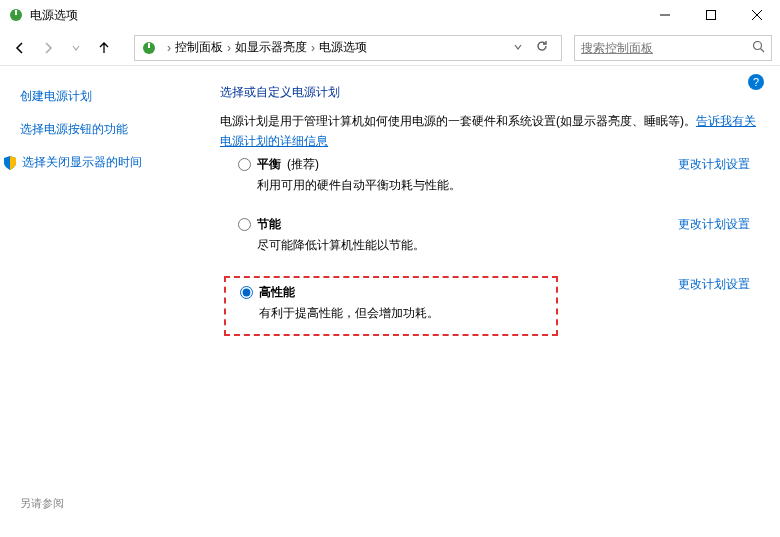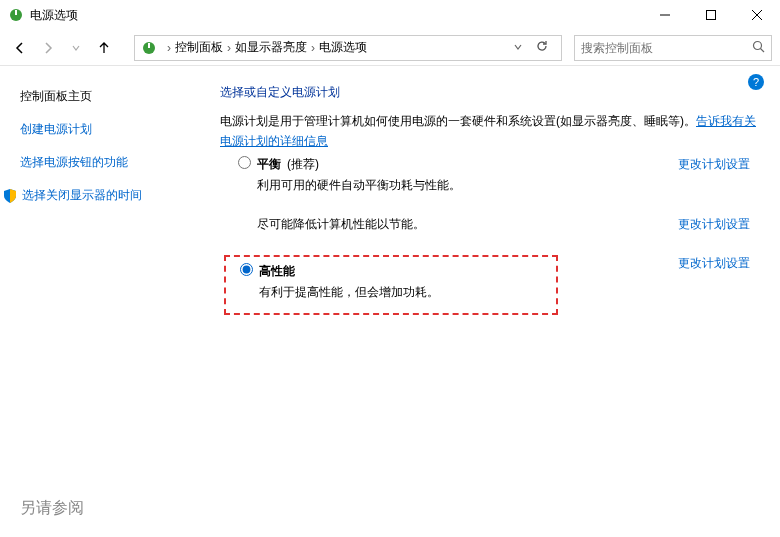--- a/index.html
+++ b/index.html
@@ -15,41 +15,41 @@
   .toolbar { height: 36px; display: flex; align-items: center; padding: 0 8px; gap: 4px; border-bottom: 1px solid #e5e5e5; }
   .nav-btn { width: 24px; height: 24px; display: flex; align-items: center; justify-content: center; color: #777; }
   .nav-btn.enabled { color: #000; }
   .addr-wrap { flex: 1; display: flex; align-items: center; border: 1px solid #ccc; height: 26px; margin: 0 8px 0 14px; padding: 0 6px; }
   .addr-icon { width: 16px; height: 16px; margin-right: 6px; }
   .crumb-sep { margin: 0 4px; color: #666; }
   .crumb { }
   .addr-drop { margin-left: auto; color: #666; padding: 0 6px; }
   .refresh { color: #666; padding: 0 6px; }
   .search-wrap { width: 198px; display: flex; align-items: center; border: 1px solid #ccc; height: 26px; padding: 0 6px; }
-  .search-wrap input { border: none; outline: none; flex: 1; color: #888; font-size: 12px; font-family: inherit; }
+  .search-wrap input { border: none; outline: none; flex: 1; color: #888; font-size: 12px; font-family: inherit; text-decoration: underline; }
   .search-icon { color: #666; }
   
   .body { display: flex; height: calc(100% - 66px); }
   .sidebar { width: 210px; padding: 22px 0 0 20px; position: relative; }
   .side-link { color: #0066cc; margin-bottom: 16px; cursor: pointer; }
   .side-first { color: #000; margin-bottom: 16px; }
   .side-item { display: flex; align-items: flex-end; margin-bottom: 16px; }
   .side-item-icon { width: 16px; height: 16px; margin-right: 4px; margin-left: -18px; }
-  .side-bottom { position: absolute; bottom: 18px; left: 20px; color: #888; font-size: 16px; }
+  .side-bottom { position: absolute; bottom: 26px; left: 20px; color: #888; font-size: 11px; }
   
   .main { flex: 1; padding: 18px 20px 0 10px; position: relative; }
   .help-icon { position: absolute; top: 8px; right: 16px; width: 16px; height: 16px; border-radius: 50%; background: #0078d7; color: #fff; font-size: 11px; display: flex; align-items: center; justify-content: center; }
   h1 { font-size: 12px; color: #003399; font-weight: normal; margin-bottom: 10px; }
   .desc { line-height: 1.7; }
   .link { color: #0066cc; text-decoration: underline; cursor: pointer; }
   .section-head { margin-bottom: 8px; display: flex; align-items: center; }
   .section-head .exp { margin-left: auto; padding-right: 10px; color: #555; }
   .plan-row { display: flex; padding: 4px 0 4px 18px; }
   .plan-left { flex: 1; }
-  .plan-title { display: flex; gap: 6px; margin-bottom: 4px;}
+  .plan-title { display: flex; align-items: center; gap: 6px; margin-bottom: 4px;}
   .plan-title input[type=radio] { width: 13px; height: 13px; accent-color: #0066cc; }
   .plan-name { font-weight: bold; }
   .plan-rec { font-weight: normal; }
   .plan-desc { margin-left: 19px; }
   .plan-change { color: #0066cc; cursor: pointer; padding-right: 10px; white-space: nowrap; }
   .highlight { border: 2px dashed #e03030; padding: 6px 0 12px 14px; margin-left: 4px; margin-right: 120px; }
   .spacer { height: 14px; }
 </style>
 </head>
 <body>
@@ -128,21 +128,20 @@
     <input placeholder="搜索控制面板" style="">
     <span class="search-icon"><svg width="13" height="13" viewBox="0 0 13 13">
           <circle cx="5.5" cy="5.5" r="4" fill="none" stroke="#666" stroke-width="1.2"></circle>
           <line x1="8.5" y1="8.5" x2="12" y2="12" stroke="#666" stroke-width="1.2"></line>
         </svg></span>
   </div>
 </div>
 
 <div class="body">
   <div class="sidebar">
-    <div class="side-first">控制面板主页</div>
     <div class="side-link">创建电源计划</div>
     <div class="side-link">选择电源按钮的功能</div>
     <div class="side-item">
       <span class="side-item-icon"><svg viewBox="0 0 16 16">
             <path d="M8 1 L14 3 V8 C14 12 8 15 8 15 C8 15 2 12 2 8 V3 Z" fill="#0078d7"></path>
             <path d="M8 1 L14 3 V8 C14 12 8 15 8 15 V1 Z" fill="#ffb900"></path>
           </svg></span>
       <span class="side-link" style="margin-bottom:0">选择关闭显示器的时间</span>
     </div>
     <div class="side-bottom">另请参阅</div>
@@ -165,20 +164,24 @@
         </div>
         <div class="plan-desc">利用可用的硬件自动平衡功耗与性能。</div>
       </div>
       <div class="plan-change">更改计划设置</div>
     </div>
 
     <div class="spacer"></div>
 
     <div class="plan-row">
       <div class="plan-left">
+        <div class="plan-title">
+          <input type="radio" name="plan" style="">
+          <span class="plan-name">节能</span>
+        </div>
         <div class="plan-desc">尽可能降低计算机性能以节能。</div>
       </div>
       <div class="plan-change">更改计划设置</div>
     </div>
 
     <div class="spacer"></div>
 
 
     <div class="plan-row" style="padding-left:0">
       <div class="highlight plan-left">

